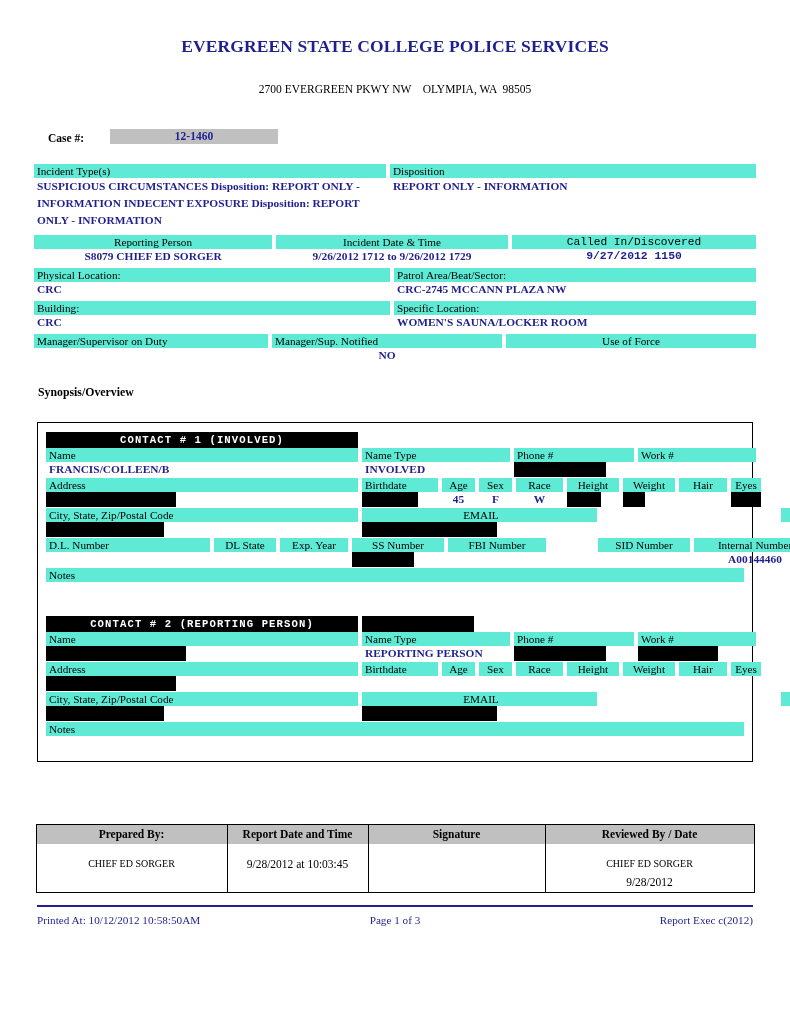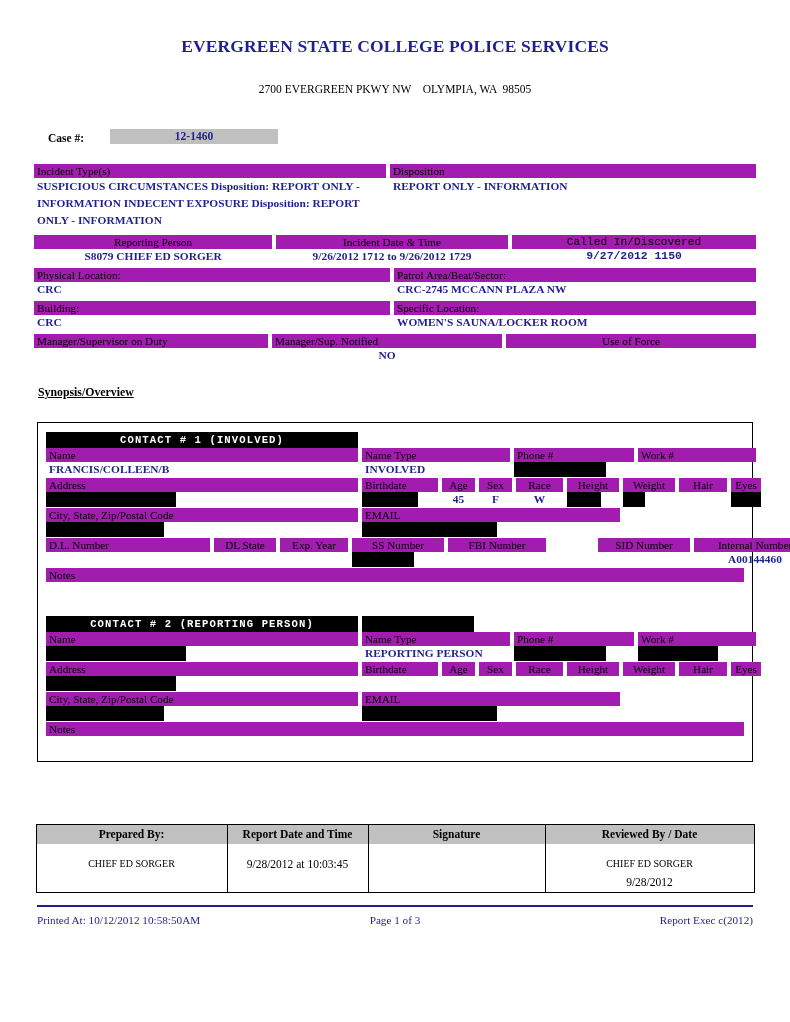--- a/index.html
+++ b/index.html
@@ -61,21 +61,21 @@
     font-weight: bold;
     color: #1f1f8f;
   }
 
   
   .sheet {
     margin: 0 auto;
     width: 722px;
   }
   .band {
-    background: #a21caf;
+    background: #5eead4;
     font-size: 11.2px;
     line-height: 14px;
     height: 14px;
     padding-left: 3px;
     box-sizing: border-box;
     overflow: hidden;
     white-space: nowrap;
   }
   .band.ctr { text-align: center; padding-left: 0; }
   .val {
@@ -114,21 +114,20 @@
   
   .m1 { width: 234px; flex: none; }
   .m2 { width: 230px; flex: none; }
   .m3 { width: 250px; flex: none; }
 
   
   .synopsis {
     margin: 22px 0 0 4px;
     font-size: 11.8px;
     font-weight: bold;
-    text-decoration: underline;
     display: inline-block;
   }
 
   
   .contacts-box {
     margin: 22px auto 0 auto;
     width: 716px;
     border: 1.6px solid #000;
     padding: 9px 8px 9px 8px;
     box-sizing: border-box;
@@ -159,21 +158,21 @@
   .d-sex    { width: 33px;  flex: none; }
   .d-race   { width: 47px;  flex: none; }
   .d-height { width: 52px;  flex: none; }
   .d-weight { width: 52px;  flex: none; }
   .d-hair   { width: 48px;  flex: none; }
   .d-eyes   { width: 30px;  flex: none; }
   .d-addr   { width: 312px; flex: none; }
 
   
   .e-city   { width: 312px; flex: none; }
-  .e-email  { width: 258px; flex: none; }
+  .e-email  { width: 235px; flex: none; text-align: center; }
   .e-tres   { width: 72px;  flex: none; }
 
   
   .f-dl     { width: 164px; flex: none; }
   .f-dlst   { width: 62px;  flex: none; }
   .f-exp    { width: 68px;  flex: none; }
   .f-ss     { width: 92px;  flex: none; }
   .f-fbi    { width: 98px;  flex: none; }
   .f-sid    { width: 92px;  flex: none; padding-left: 48px; }
   .f-int    { width: 122px; flex: none; }

